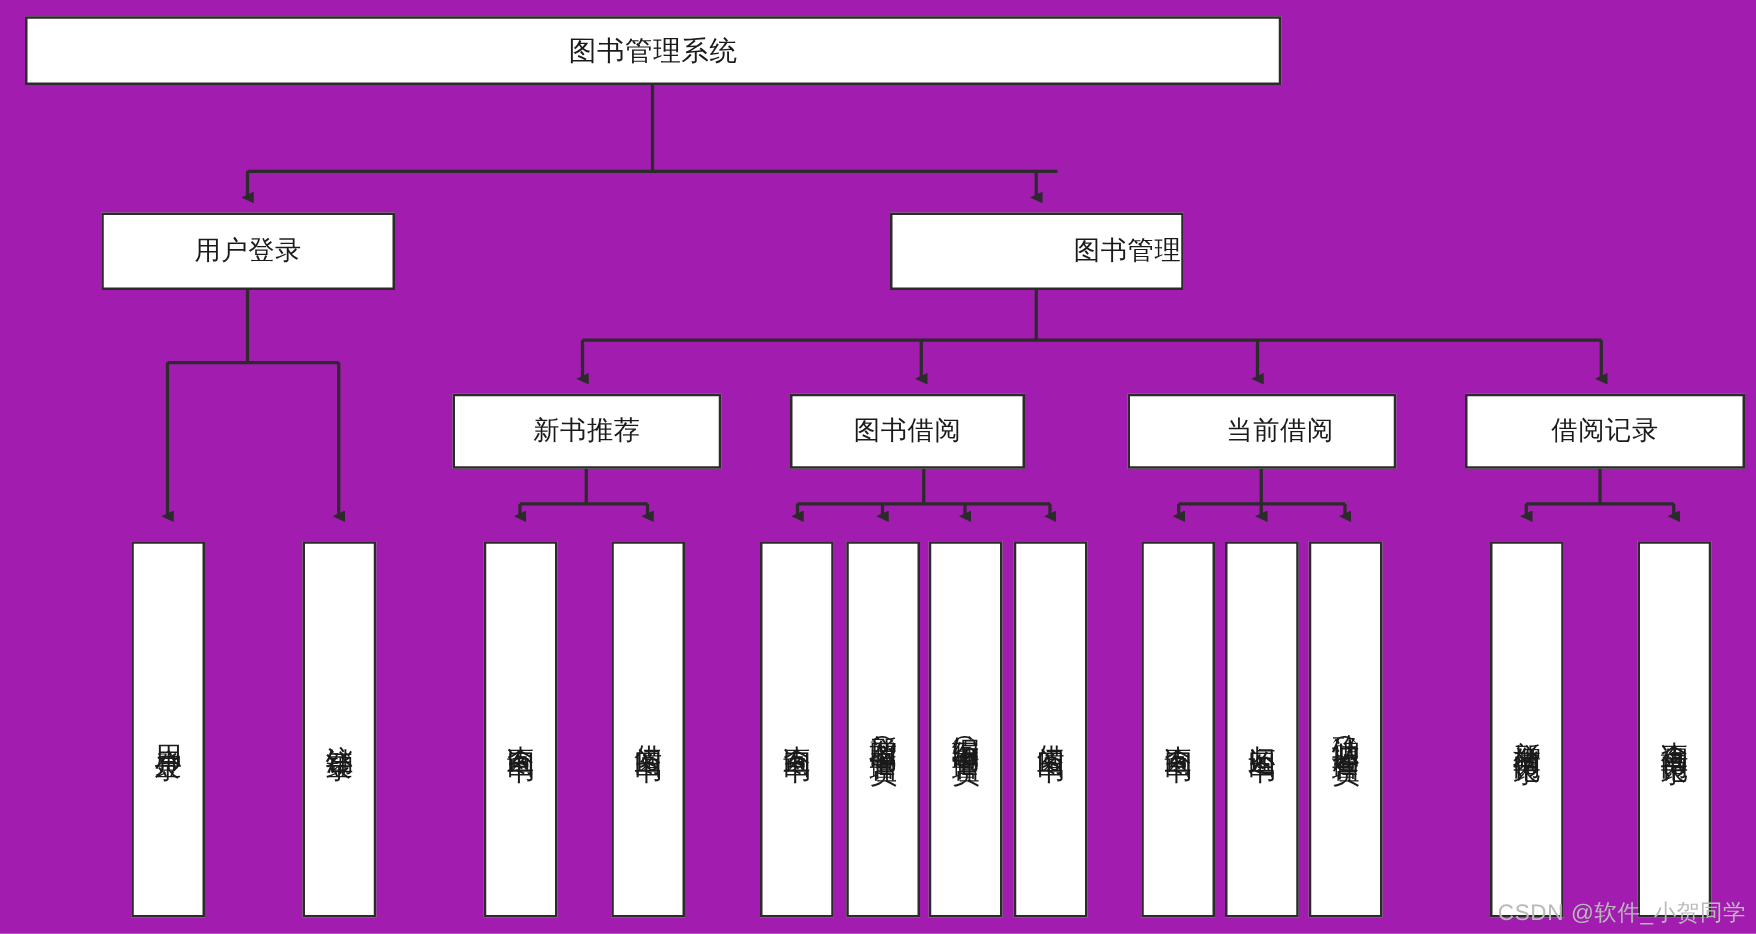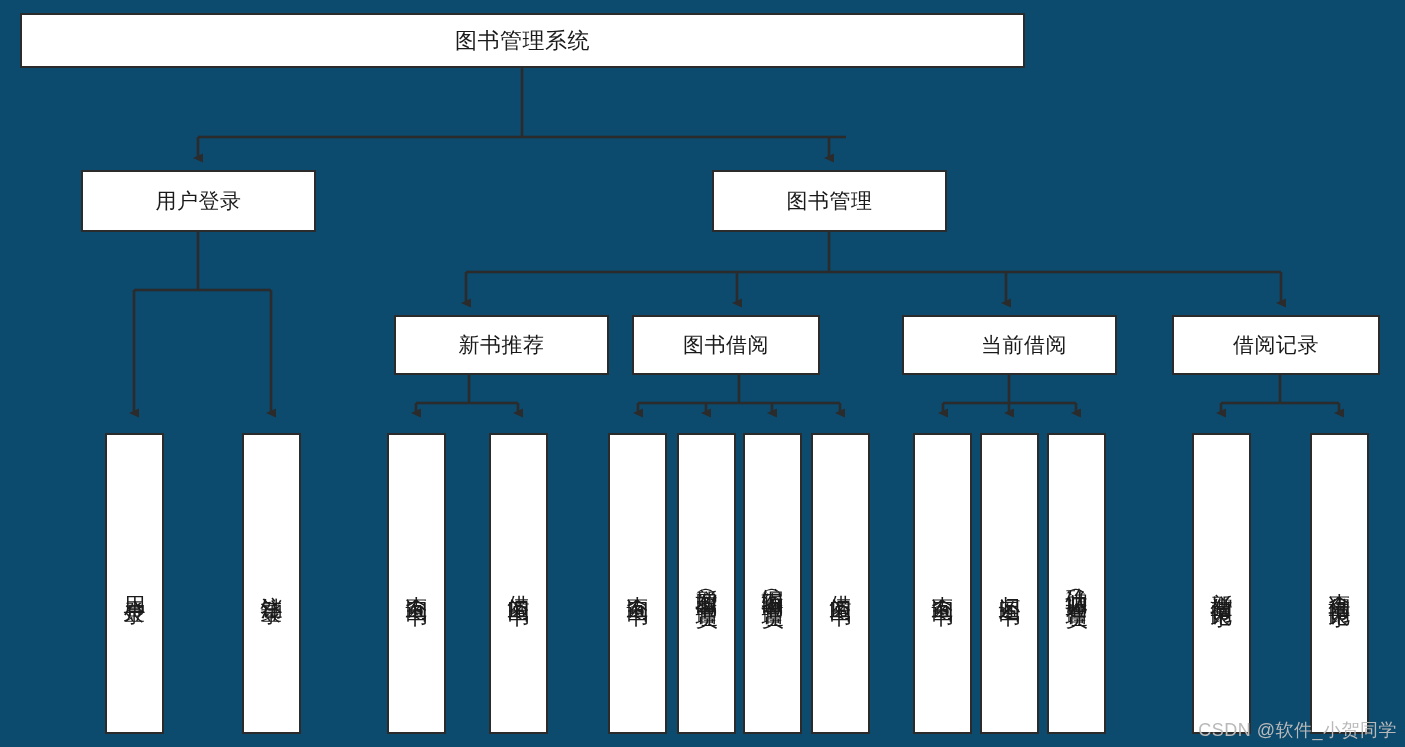--- a/index.html
+++ b/index.html
@@ -12,21 +12,21 @@
     width: 1405px;
     height: 747px;
     font-family: "Liberation Sans", "DejaVu Sans", sans-serif;
     overflow: hidden;
     position: relative;
   }
   #diagram-root {
     position: relative;
     width: 1405px;
     height: 747px;
-    background: #0c4a6e;
+    background: #a21caf;
   }
   svg#edges {
     position: absolute;
     left: 0;
     top: 0;
     width: 1405px;
     height: 747px;
   }
   .node {
     position: absolute;
@@ -133,34 +133,34 @@
     </g>
   </svg>
 
   <div class="node horizontal root" style="left:20px; top:13px; width:1005px; height:55px;">
     <span class="label">图书管理系统</span>
   </div>
 
   <div class="node horizontal" style="left:81px; top:170px; width:235px; height:62px;">
     <span class="label">用户登录</span>
   </div>
-  <div class="node horizontal" style="left:712px; top:170px; width:235px; height:62px;">
+  <div class="node horizontal" style="left:712px; top:170px; width:235px; height:62px;justify-content:flex-end;">
     <span class="label">图书管理</span>
   </div>
 
-  <div class="node horizontal" style="left:362px; top:315px; width:215px; height:60px;margin-left:32px;">
+  <div class="node horizontal" style="left:362px; top:315px; width:215px; height:60px;">
     <span class="label">新书推荐</span>
   </div>
   <div class="node horizontal" style="left:632px; top:315px; width:188px; height:60px;">
     <span class="label">图书借阅</span>
   </div>
   <div class="node horizontal" style="left:902px; top:315px; width:215px; height:60px;padding-left:29px;">
     <span class="label">当前借阅</span>
   </div>
-  <div class="node horizontal" style="left:1172px; top:315px; width:208px; height:60px;">
+  <div class="node horizontal" style="left:1172px; top:315px; width:224px; height:60px;">
     <span class="label">借阅记录</span>
   </div>
 
   <div class="node vertical" style="left:105px; top:433px; width:59px; height:301px;">
     <span class="label">用户登录</span>
   </div>
   <div class="node vertical" style="left:242px; top:433px; width:59px; height:301px;">
     <span class="label">注销登录</span>
   </div>
 

